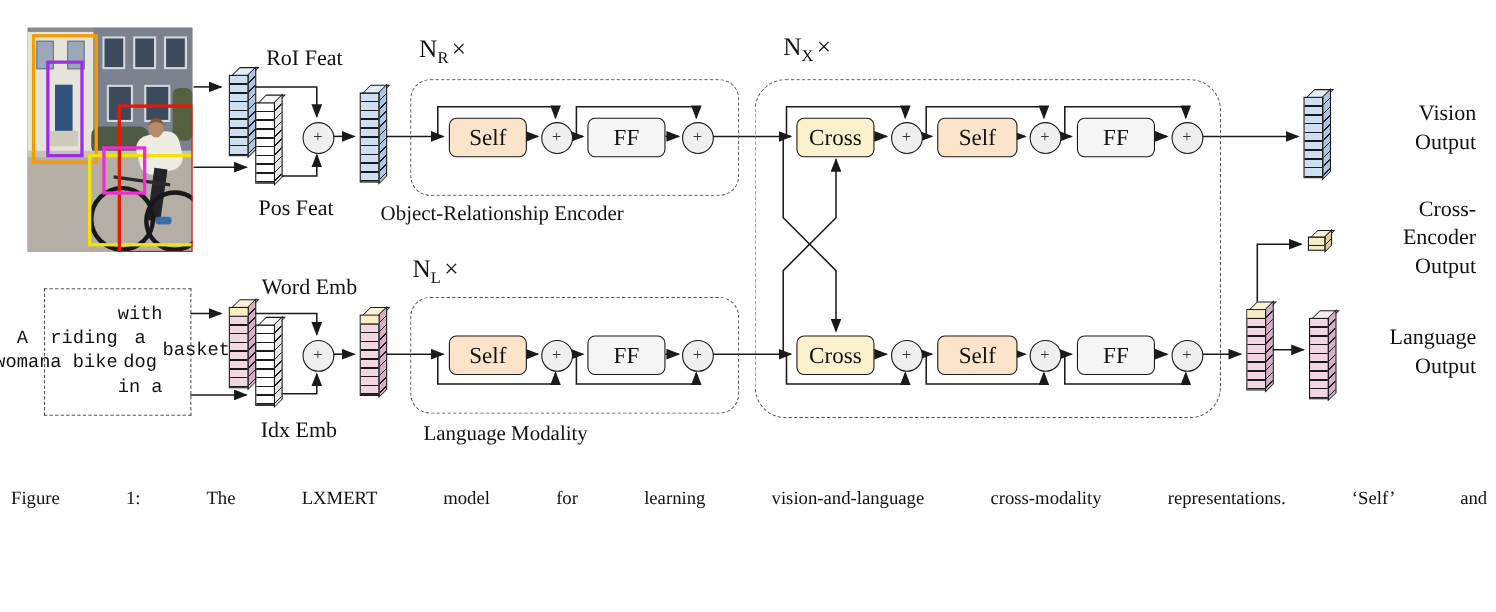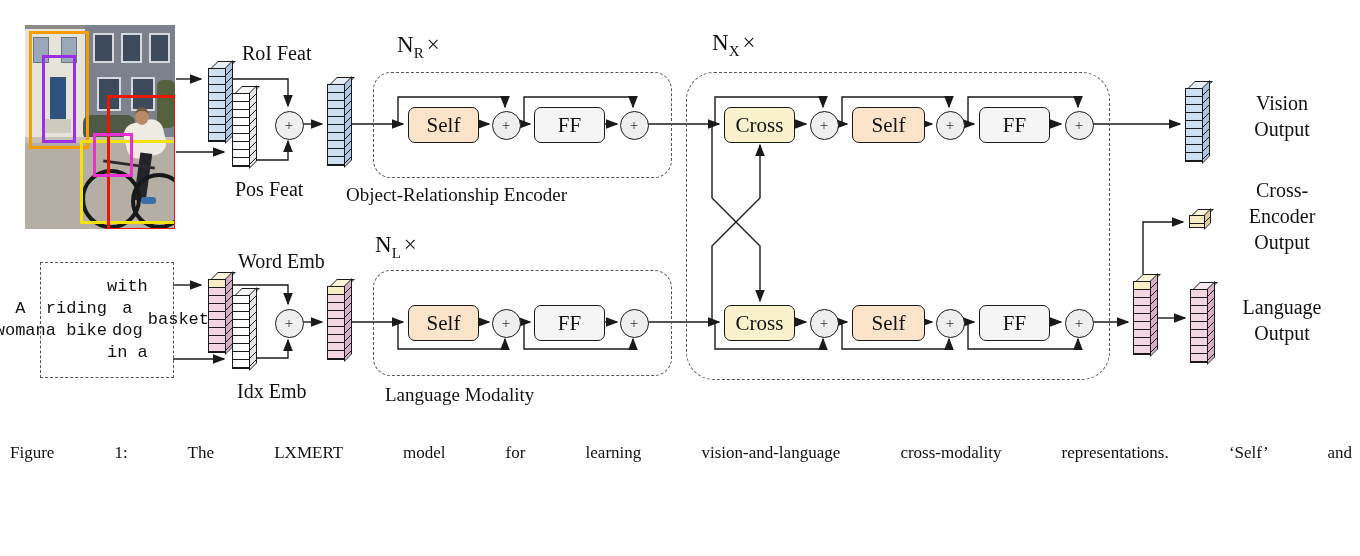--- a/index.html
+++ b/index.html
@@ -51,21 +51,21 @@
   #sentence-box{left:40px;top:262px;width:132px;height:114px;border:1.6px dashed #555;
       display:flex;align-items:center;justify-content:center;
       font-size:17px;line-height:22px;text-align:center;font-family:Liberation Mono, monospace;}
 
   
   .lab{position:absolute;font-size:20px;white-space:nowrap;}
   .nrep{position:absolute;font-size:23px;white-space:nowrap;}
   .nrep sub{font-size:15px;}
   .nrep .times{margin-left:3px;}
   .enc-label{position:absolute;width:300px;font-size:19px;white-space:nowrap;}
-  .out-label{position:absolute;width:120px;text-align:center;font-size:20px;line-height:26px;}
+  .out-label{position:absolute;width:120px;text-align:right;font-size:20px;line-height:26px;}
 
   
   #caption{position:absolute;left:10px;top:436px;width:1342px;font-size:17px;line-height:33px;}
   #caption .jl{text-align:justify;text-align-last:justify;}
 </style>
 </head>
 <body>
 
 <div id="fig">
 
@@ -293,21 +293,21 @@
   <div class="plus" style="left:809.5px;top:308.5px;">
       <span>+</span>
     </div>
   <div class="plus" style="left:935.5px;top:308.5px;">
       <span>+</span>
     </div>
   <div class="plus" style="left:1064.5px;top:308.5px;">
       <span>+</span>
     </div>
 
-  <div class="nrep" style="left:397px;top:32px;">
+  <div class="nrep" style="left:381px;top:32px;">
     <span>N</span><sub>R</sub><span class="times">×</span>
   </div>
   <div class="nrep" style="left:375px;top:232px;">
     <span>N</span><sub>L</sub><span class="times">×</span>
   </div>
   <div class="nrep" style="left:712px;top:30px;">
     <span>N</span><sub>X</sub><span class="times">×</span>
   </div>
 
   <div class="enc-label" style="left:346px;top:184px;">Object-Relationship Encoder</div>

